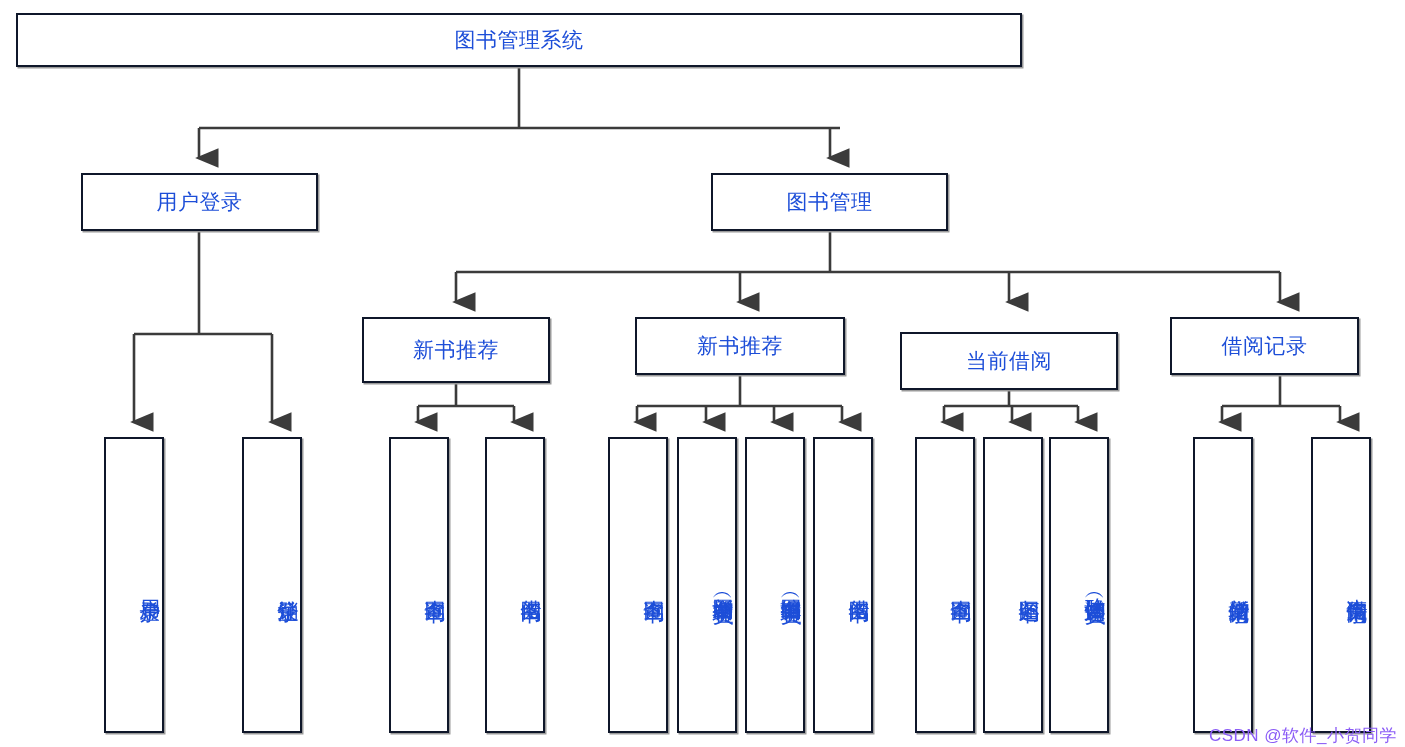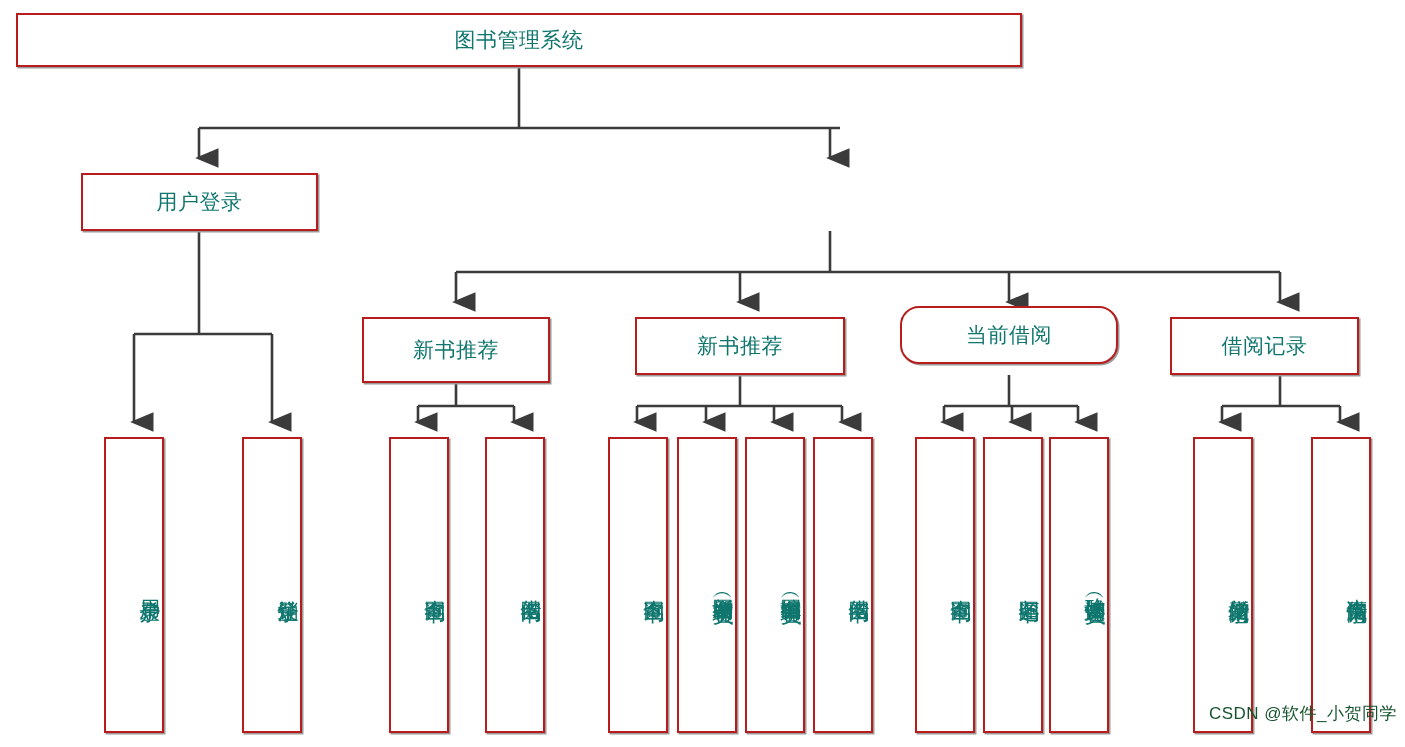--- a/index.html
+++ b/index.html
@@ -20,23 +20,23 @@
   #wires {
     position: absolute;
     left: 0;
     top: 0;
     width: 1405px;
     height: 747px;
   }
   .node {
     position: absolute;
     box-sizing: border-box;
-    border: 2px solid #b91c1c;
+    border: 2px solid #0f172a;
     background: #ffffff;
-    color: #0f766e;
+    color: #1d4ed8;
     display: flex;
     align-items: center;
     justify-content: center;
     box-shadow: 1.5px 1.5px 0 #9a9a9a;
   }
   .node.horiz {
     font-size: 21px;
     letter-spacing: 0.5px;
   }
   .node.vert {
@@ -51,23 +51,23 @@
   }
   .node.vert > .vlabel {
     writing-mode: vertical-rl;
     text-orientation: upright;
     display: block;
     max-height: 100%;
   }
   .watermark {
     position: absolute;
     right: 8px;
-    bottom: 22px;
+    bottom: 0;
     font-size: 17px;
-    color: #14532d;
+    color: #8b5cf6;
     letter-spacing: 0.5px;
     white-space: nowrap;
   }
 </style>
 </head>
 <body>
 
 <div id="canvas">
 
   <svg id="wires" viewBox="0 0 1405 747">
@@ -120,28 +120,31 @@
     </g>
   </svg>
 
   <div class="node horiz" style="left:16px; top:13px; width:1006px; height:54px;">
     <span>图书管理系统</span>
   </div>
 
   <div class="node horiz" style="left:81px; top:173px; width:237px; height:58px;">
     <span>用户登录</span>
   </div>
+  <div class="node horiz" style="left:711px; top:173px; width:237px; height:58px;">
+    <span>图书管理</span>
+  </div>
 
   <div class="node horiz" style="left:362px; top:317px; width:188px; height:66px;">
     <span>新书推荐</span>
   </div>
   <div class="node horiz" style="left:635px; top:317px; width:210px; height:58px;">
     <span>新书推荐</span>
   </div>
-  <div class="node horiz" style="left:900px; top:306px; width:218px; height:58px;border-radius:19px;">
+  <div class="node horiz" style="left:900px; top:332px; width:218px; height:58px;">
     <span>当前借阅</span>
   </div>
   <div class="node horiz" style="left:1170px; top:317px; width:189px; height:58px;">
     <span>借阅记录</span>
   </div>
 
   <div class="node vert" style="left:104px; top:437px; width:60px; height:296px;">
     <span class="vlabel">用户登录</span>
   </div>
   <div class="node vert" style="left:242px; top:437px; width:60px; height:296px;">

